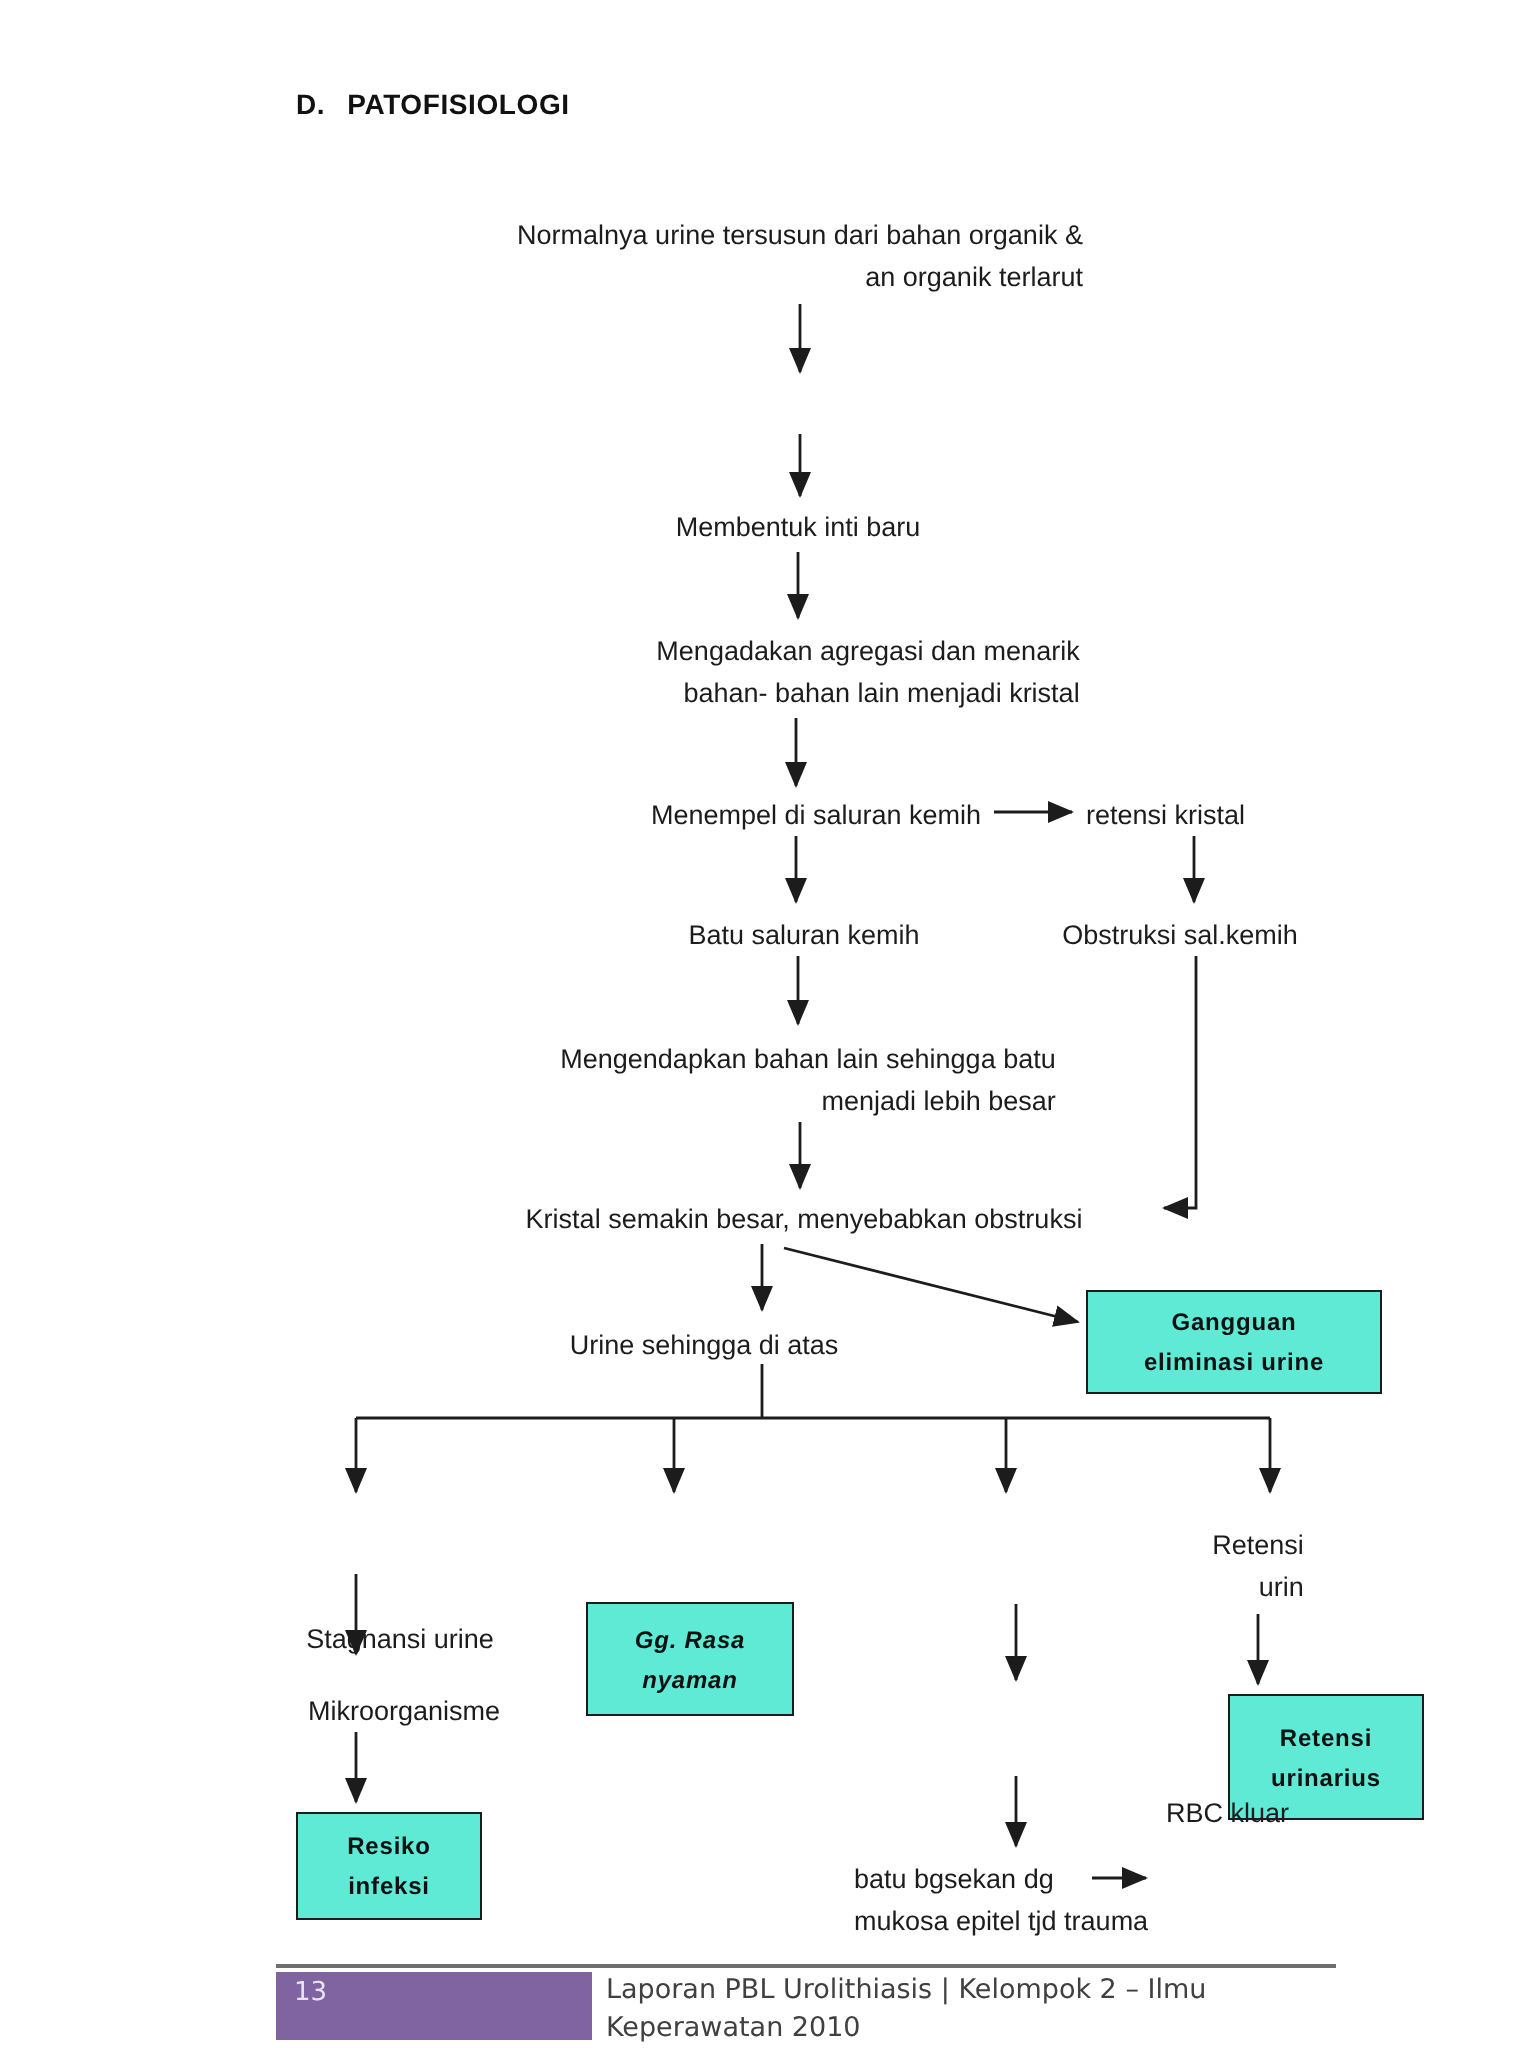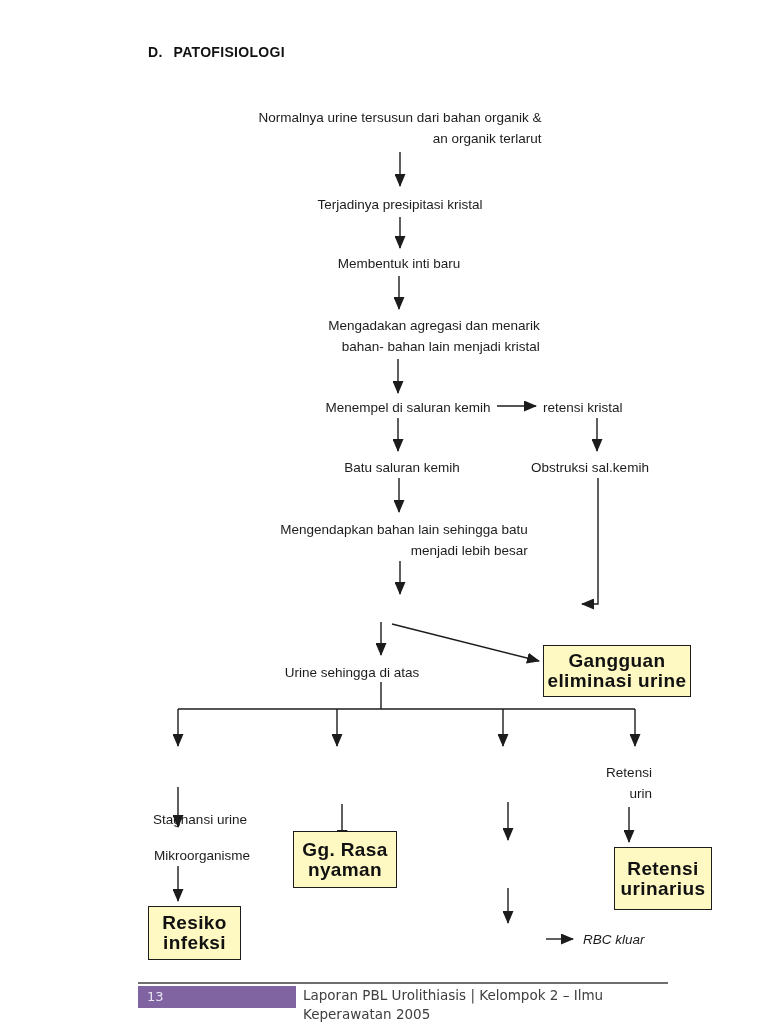--- a/index.html
+++ b/index.html
@@ -8,29 +8,29 @@
     font-family:"Liberation Sans",sans-serif;color:#1c1c1c;
   }
   .hdr{position:absolute;top:44px;left:148px;display:flex;gap:11px;
        font-size:14px;font-weight:bold;letter-spacing:.3px;color:#111;}
   .node{
     position:absolute;font-size:13.5px;line-height:21px;white-space:pre-line;
     color:#1c1c1c;
   }
   .ctr{transform:translateX(-50%);text-align:right;}
   .flowbox{
-    position:absolute;border:1.5px solid #1c1c1c;background:#fef9c3;
+    position:absolute;border:1.5px solid #1c1c1c;background:#5eead4;
     display:flex;align-items:center;justify-content:center;text-align:center;
-    font-size:19px;font-weight:bold;line-height:20px;letter-spacing:.4px;
+    font-size:12px;font-weight:bold;line-height:20px;letter-spacing:.4px;
     white-space:pre-line;color:#111;
   }
   svg.lines{position:absolute;left:0;top:0;}
   .footer-line{position:absolute;left:138px;top:982px;width:530px;height:0;
        border-top:2px solid #6e6e6e;}
-  .footer-bar{position:absolute;left:138px;top:986px;width:158px;height:22px;}
+  .footer-bar{position:absolute;left:138px;top:986px;width:158px;height:34px;}
   .footer-pagenum{position:absolute;left:9px;top:3px;font-family:"DejaVu Sans",sans-serif;
        font-size:13px;color:#e8e4f0;}
   .footer-text{position:absolute;left:303px;top:986px;width:360px;
        font-family:"DejaVu Sans",sans-serif;font-size:13.5px;line-height:18.5px;
        color:#404040;white-space:pre-line;}
 </style>
 </head>
 <body>
 
 <div class="page">
@@ -70,49 +70,51 @@
       <line x1="508" y1="802" x2="508" y2="840" marker-end="url(#ah)"></line>
       <line x1="629" y1="807" x2="629" y2="842" marker-end="url(#ah)"></line>
       <line x1="178" y1="866" x2="178" y2="901" marker-end="url(#ah)"></line>
       <line x1="508" y1="888" x2="508" y2="923" marker-end="url(#ah)"></line>
       <line x1="546" y1="939" x2="573" y2="939" marker-end="url(#ah)"></line>
     </g>
   </svg>
 
   <div class="node ctr" style="left:400px;top:107px;">Normalnya urine tersusun dari bahan organik &amp;
 an organik terlarut</div>
-  <div class="node ctr" style="left:400px;top:194px;">Terjadinya presipitasi kristal</div>
   <div class="node ctr" style="left:399px;top:253px;">Membentuk inti baru</div>
   <div class="node ctr" style="left:398px;top:315px;margin-left:36px;">Mengadakan agregasi dan menarik
 bahan- bahan lain menjadi kristal</div>
   <div class="node ctr" style="left:408px;top:397px;">Menempel di saluran kemih</div>
   <div class="node" style="left:543px;top:397px;">retensi kristal</div>
   <div class="node ctr" style="left:402px;top:457px;">Batu saluran kemih</div>
   <div class="node ctr" style="left:590px;top:457px;">Obstruksi sal.kemih</div>
   <div class="node ctr" style="left:404px;top:519px;">Mengendapkan bahan lain sehingga batu
 menjadi lebih besar</div>
+  <div class="node ctr" style="left:402px;top:599px;">Kristal semakin besar, menyebabkan obstruksi</div>
   <div class="node ctr" style="left:352px;top:662px;">Urine sehingga di atas</div>
 
   <div class="flowbox" style="left:543px;top:645px;width:146px;height:50px;">Gangguan
 eliminasi urine</div>
 
   <div class="node ctr" style="left:200px;top:762px;margin-top:47px;">Stagnansi urine</div>
   <div class="node ctr" style="left:629px;top:762px;">Retensi
 urin</div>
   <div class="node ctr" style="left:202px;top:845px;">Mikroorganisme</div>
 
   <div class="flowbox" style="left:148px;top:906px;width:91px;height:52px;">Resiko
 infeksi</div>
-  <div class="flowbox" style="left:293px;top:831px;width:102px;height:55px;">Gg. Rasa
+  <div class="flowbox" style="left:293px;top:801px;width:102px;height:55px;font-style:italic;">Gg. Rasa
 nyaman</div>
   <div class="flowbox" style="left:614px;top:847px;width:96px;height:61px;">Retensi
 urinarius</div>
 
-  <div class="node" style="left:583px;top:929px;font-style:italic;">RBC kluar</div>
+  <div class="node" style="left:427px;top:929px;">batu bgsekan dg
+mukosa epitel tjd trauma</div>
+  <div class="node" style="left:583px;top:896px;">RBC kluar</div>
 
   <div class="footer-line"></div>
   <div class="footer-bar" style="background: rgb(128, 100, 162);">
     <span class="footer-pagenum">13</span>
   </div>
   <div class="footer-text" style="color: rgb(64, 64, 64);">Laporan PBL Urolithiasis  |  Kelompok 2 – Ilmu
-Keperawatan 2005</div>
+Keperawatan 2010</div>
 
 </div>
 
 </body></html>

